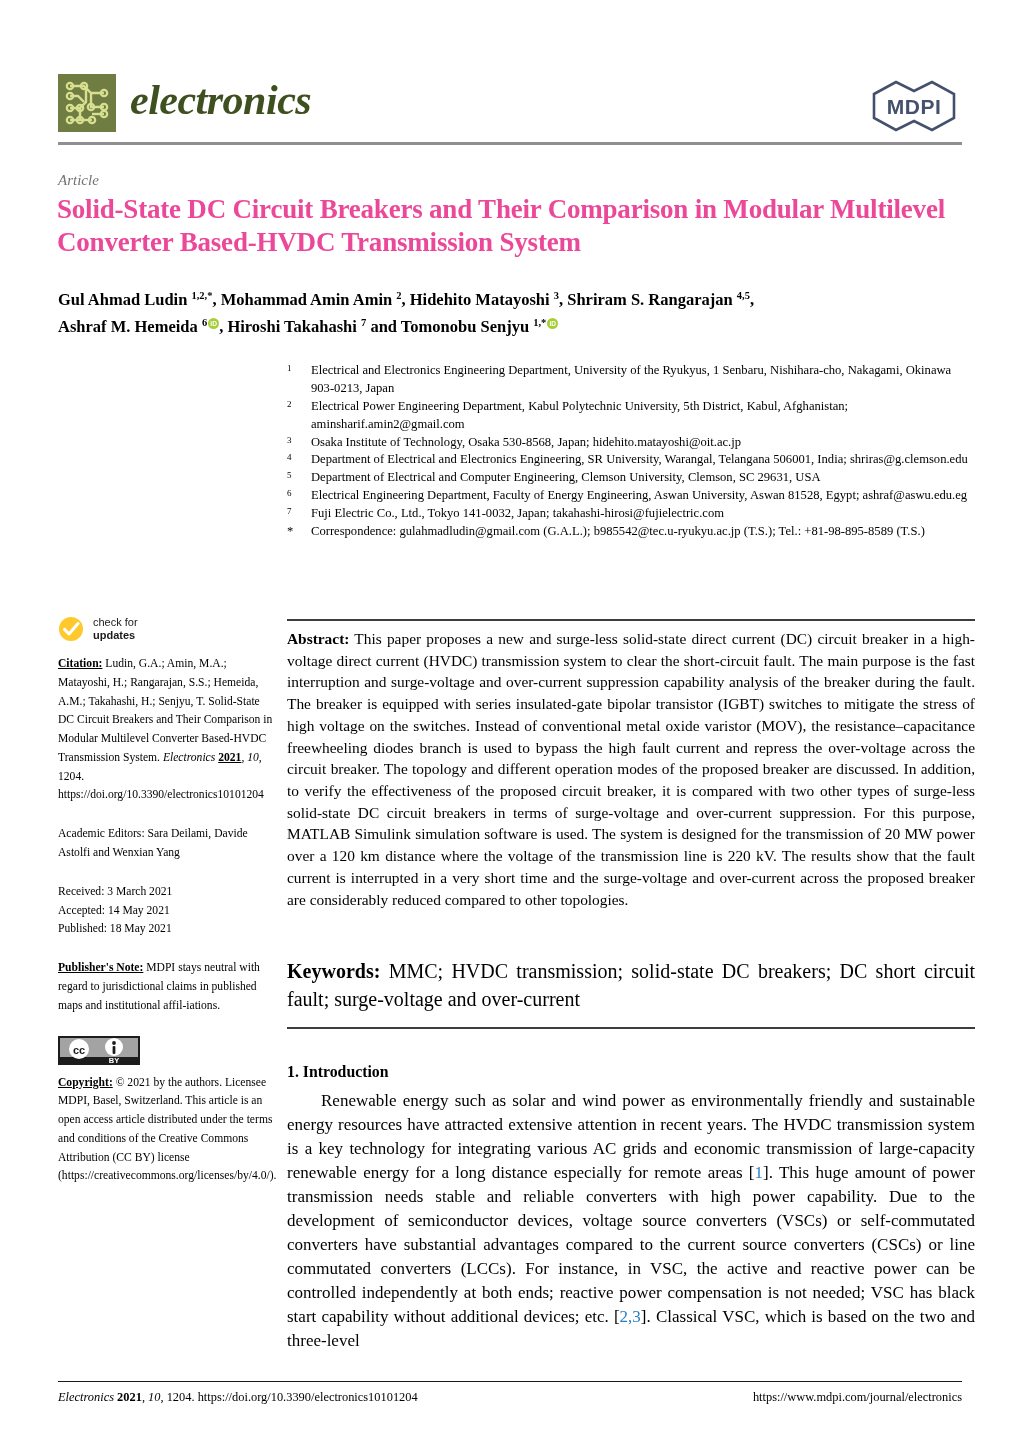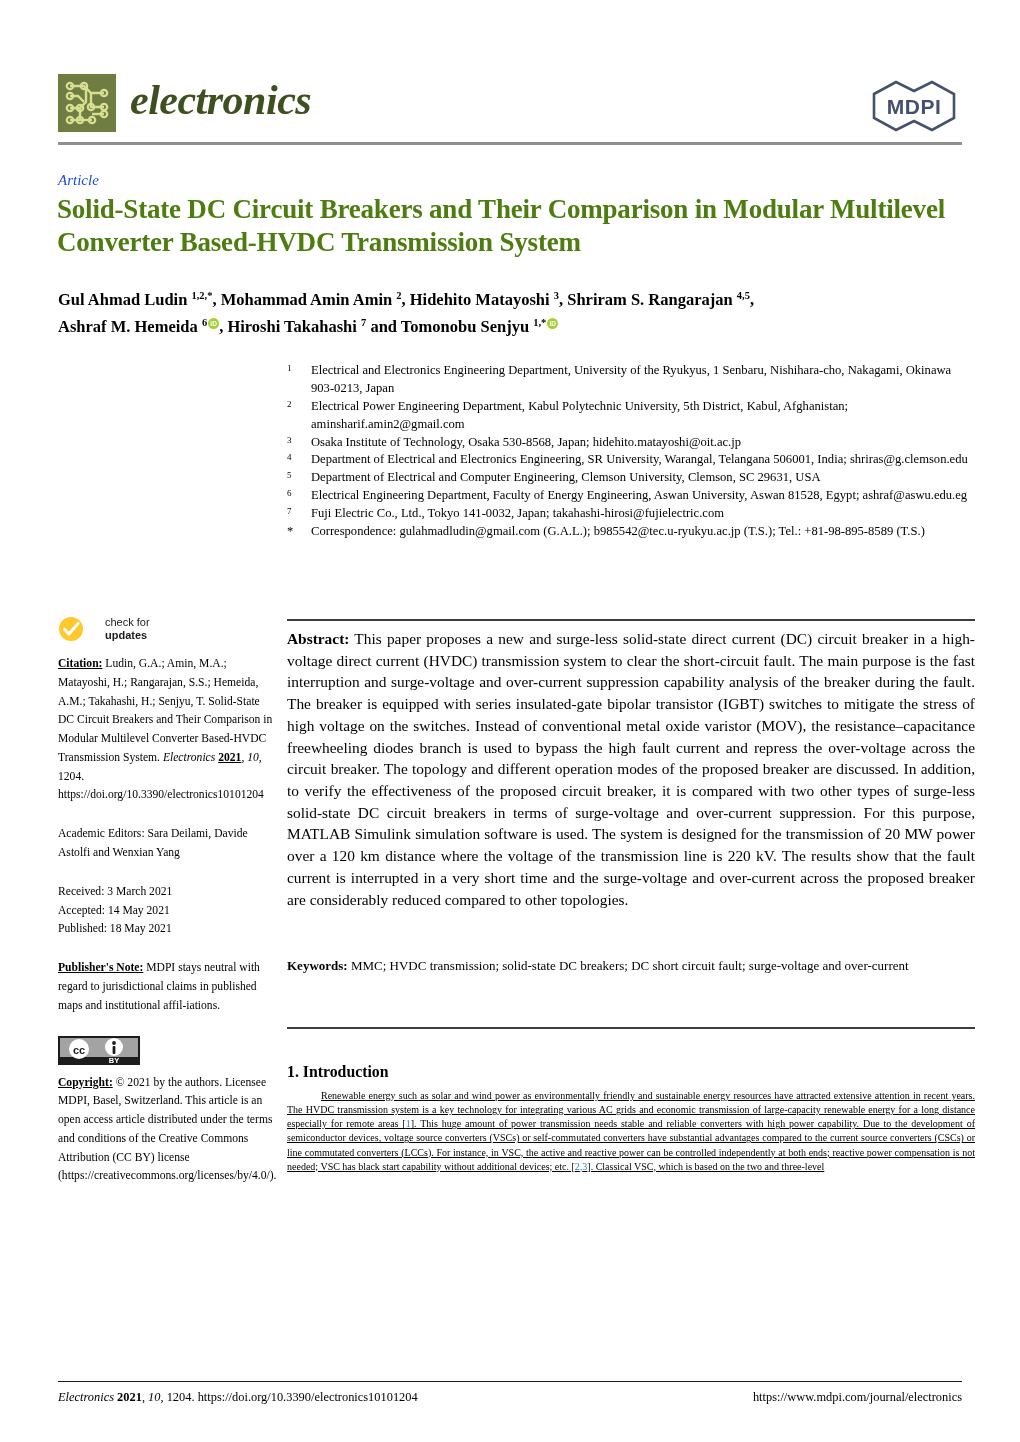--- a/index.html
+++ b/index.html
@@ -54,32 +54,32 @@
     width: 904px; height: 3px;
     background: #8f8f8f;
   }
 
   
   .article-type {
     position: absolute;
     left: 58px; top: 172px;
     font-size: 15px;
     font-style: italic;
-    color: #1d4ed8;
+    color: #737373;
   }
   .article-title {
     position: absolute;
     left: 57px; top: 193px;
     width: 910px;
     font-family: "Liberation Serif", "DejaVu Serif", serif;
     font-weight: 700;
     font-size: 27px;
     line-height: 1.22;
     letter-spacing: -0.2px;
-    color: #4d7c0f;
+    color: #ec4899;
   }
 
   
   .authors {
     position: absolute;
     left: 58px; top: 286px;
     width: 910px;
     font-size: 16.5px;
     font-weight: 700;
     line-height: 1.62;
@@ -127,21 +127,21 @@
 
   
   .sidebar {
     position: absolute;
     left: 58px; top: 615px;
     width: 218px;
     font-size: 11.6px;
     line-height: 1.62;
   }
   .cfu-badge {
-    display: flex; align-items: center; gap: 21px;
+    display: flex; align-items: center; gap: 9px;
     margin-bottom: 12px;
     height: 28px;
   }
   .cfu-text {
     font-family: "Liberation Sans", sans-serif;
     font-size: 11px;
     line-height: 1.18;
     color: #1a1a1a;
   }
   .cfu-text .b { font-weight: 700; }
@@ -158,21 +158,21 @@
     width: 688px;
     font-size: 15.4px;
     line-height: 1.41;
     text-align: justify;
   }
   .abstract b, .keywords b { font-weight: 700; }
   .keywords {
     position: absolute;
     left: 287px; top: 957px;
     width: 688px;
-    font-size: 13px;
+    font-size: 20px;
     line-height: 1.41;
     text-align: justify;
   }
   .divider {
     position: absolute;
     left: 287px;
     width: 688px;
     height: 2px;
     background: #3d3d3d;
   }
@@ -182,24 +182,23 @@
   .section-heading {
     position: absolute;
     left: 287px; top: 1063px;
     font-size: 15.8px;
     font-weight: 700;
   }
   .body-text {
     position: absolute;
     left: 287px; top: 1089px;
     width: 688px;
-    font-size: 10px;
+    font-size: 17px;
     line-height: 1.415;
     text-align: justify;
-    text-decoration: underline;
   }
   .body-text p { margin: 0; text-indent: 34px; }
   .cite { color: #2b7fc4; }
 
   
   .footer-rule {
     position: absolute;
     left: 58px; top: 1381px;
     width: 904px; height: 1px;
     background: #1a1a1a;

